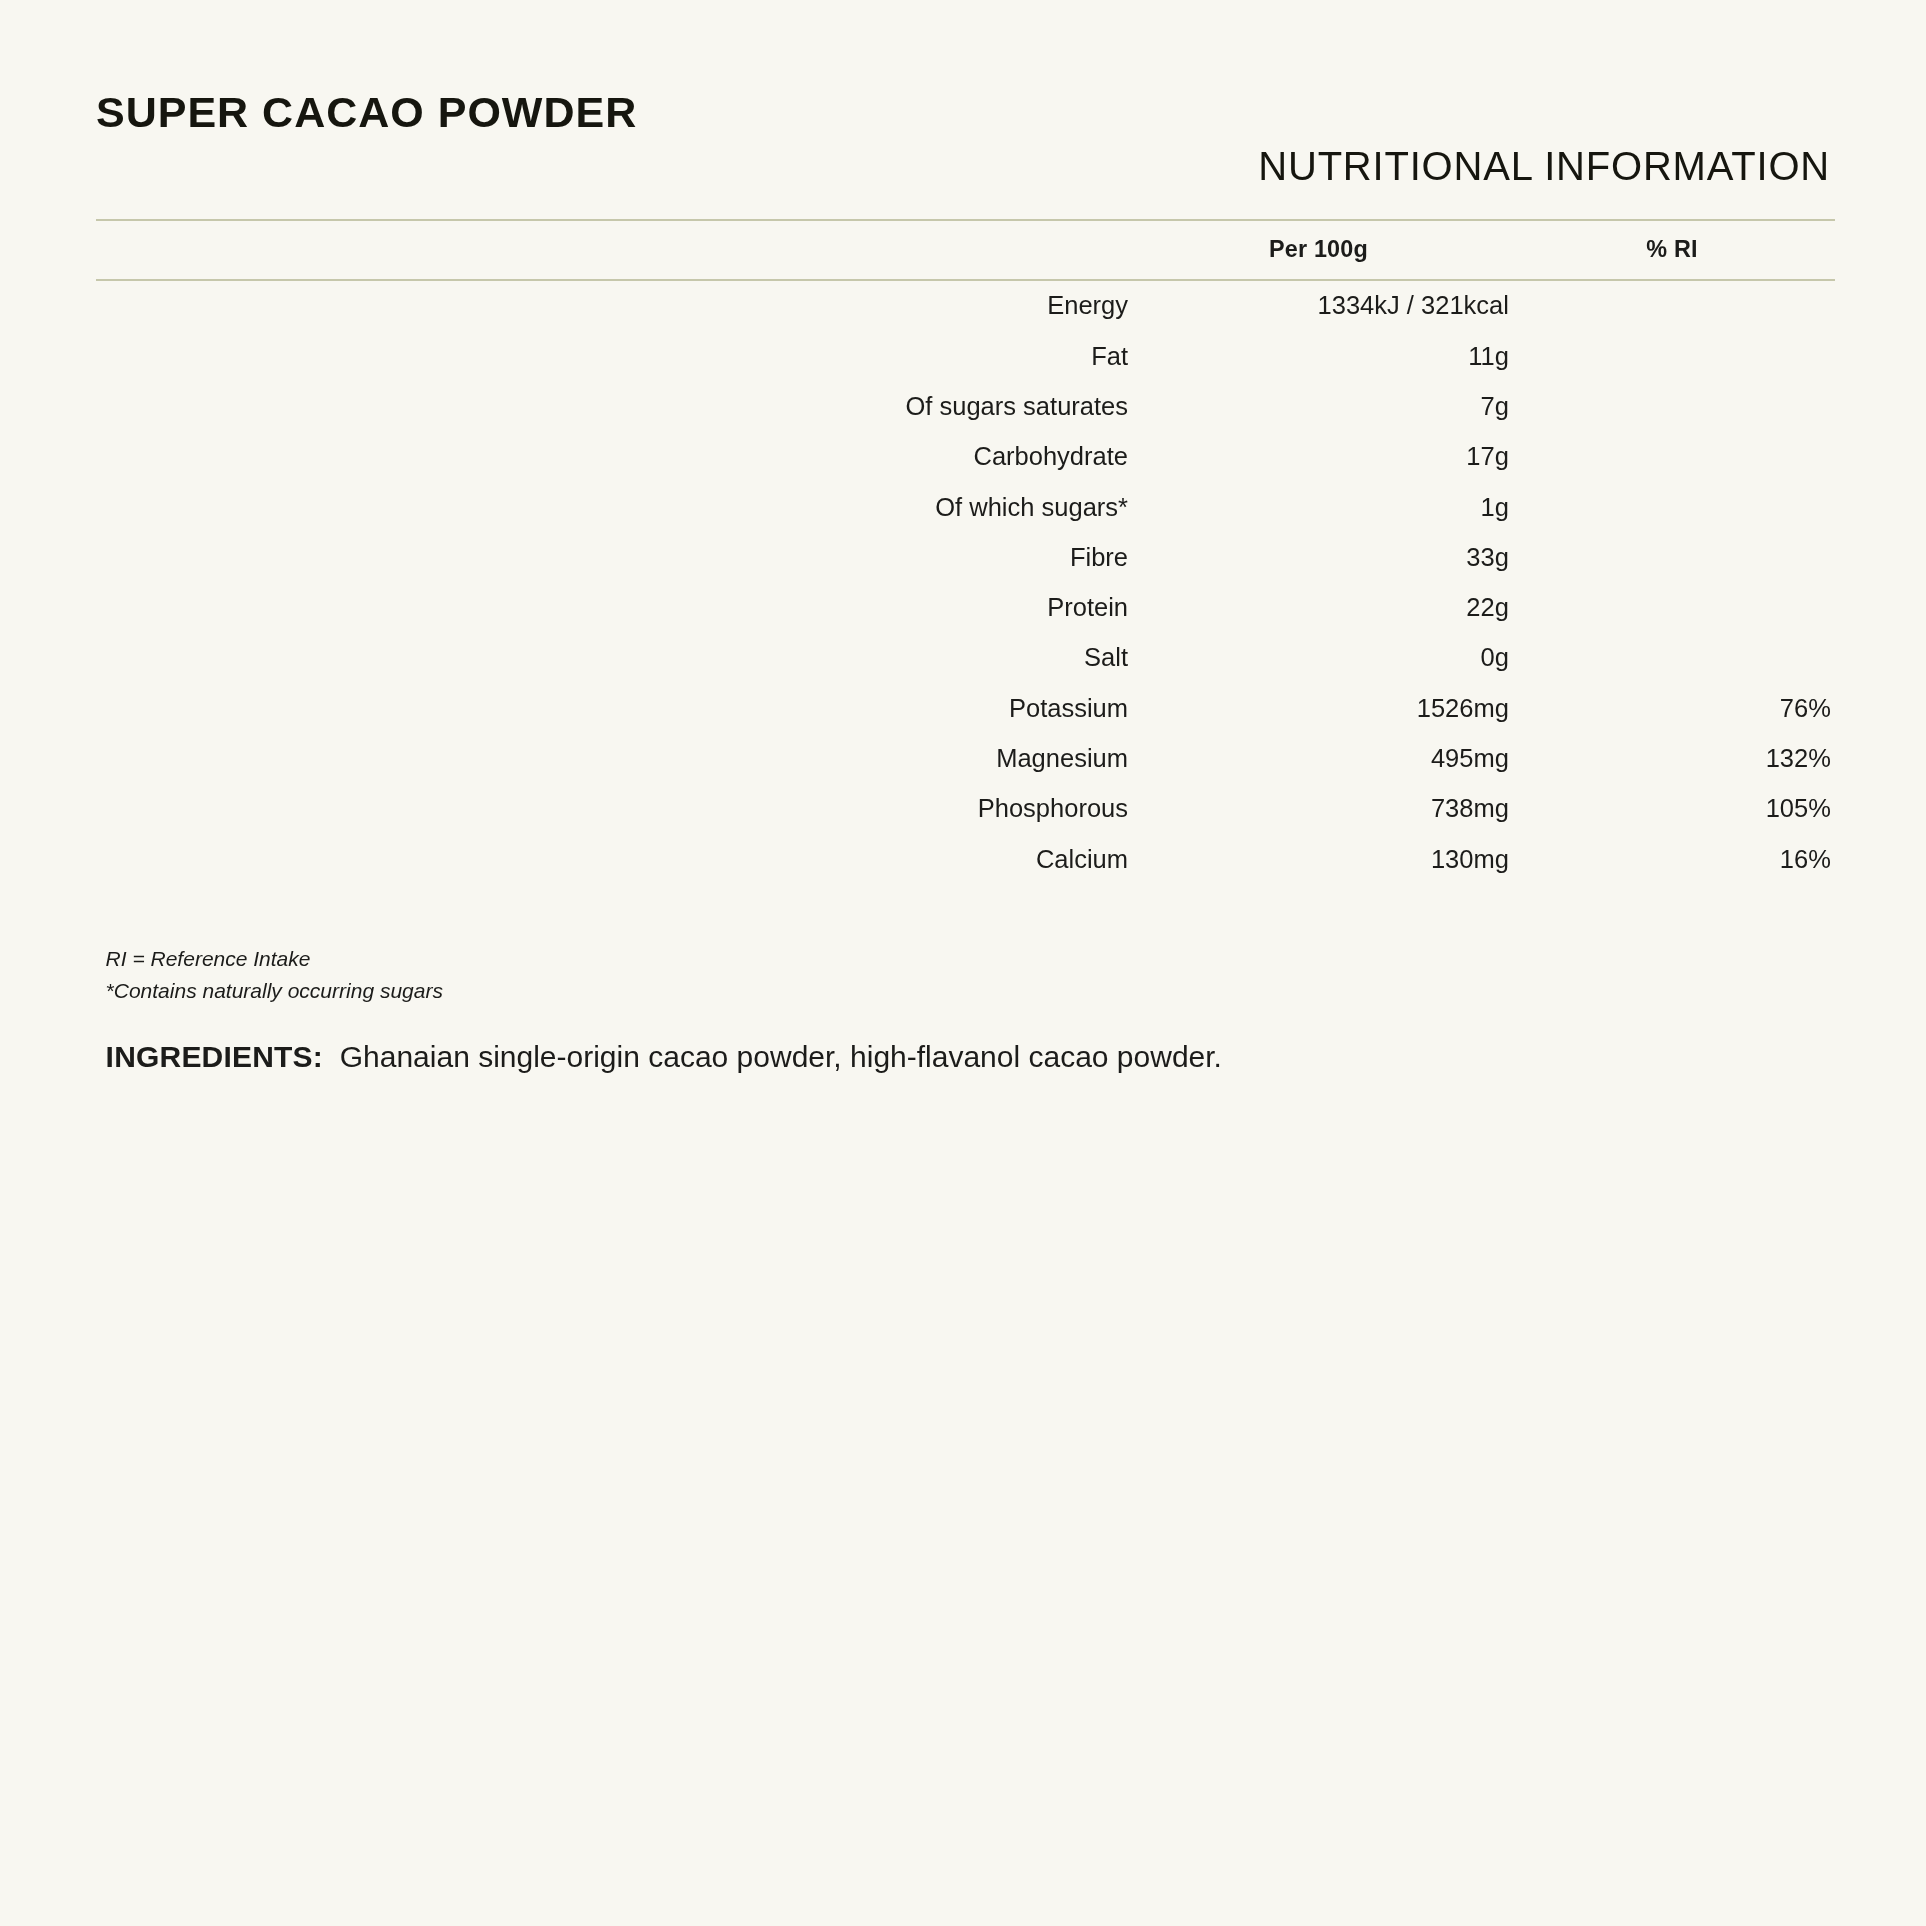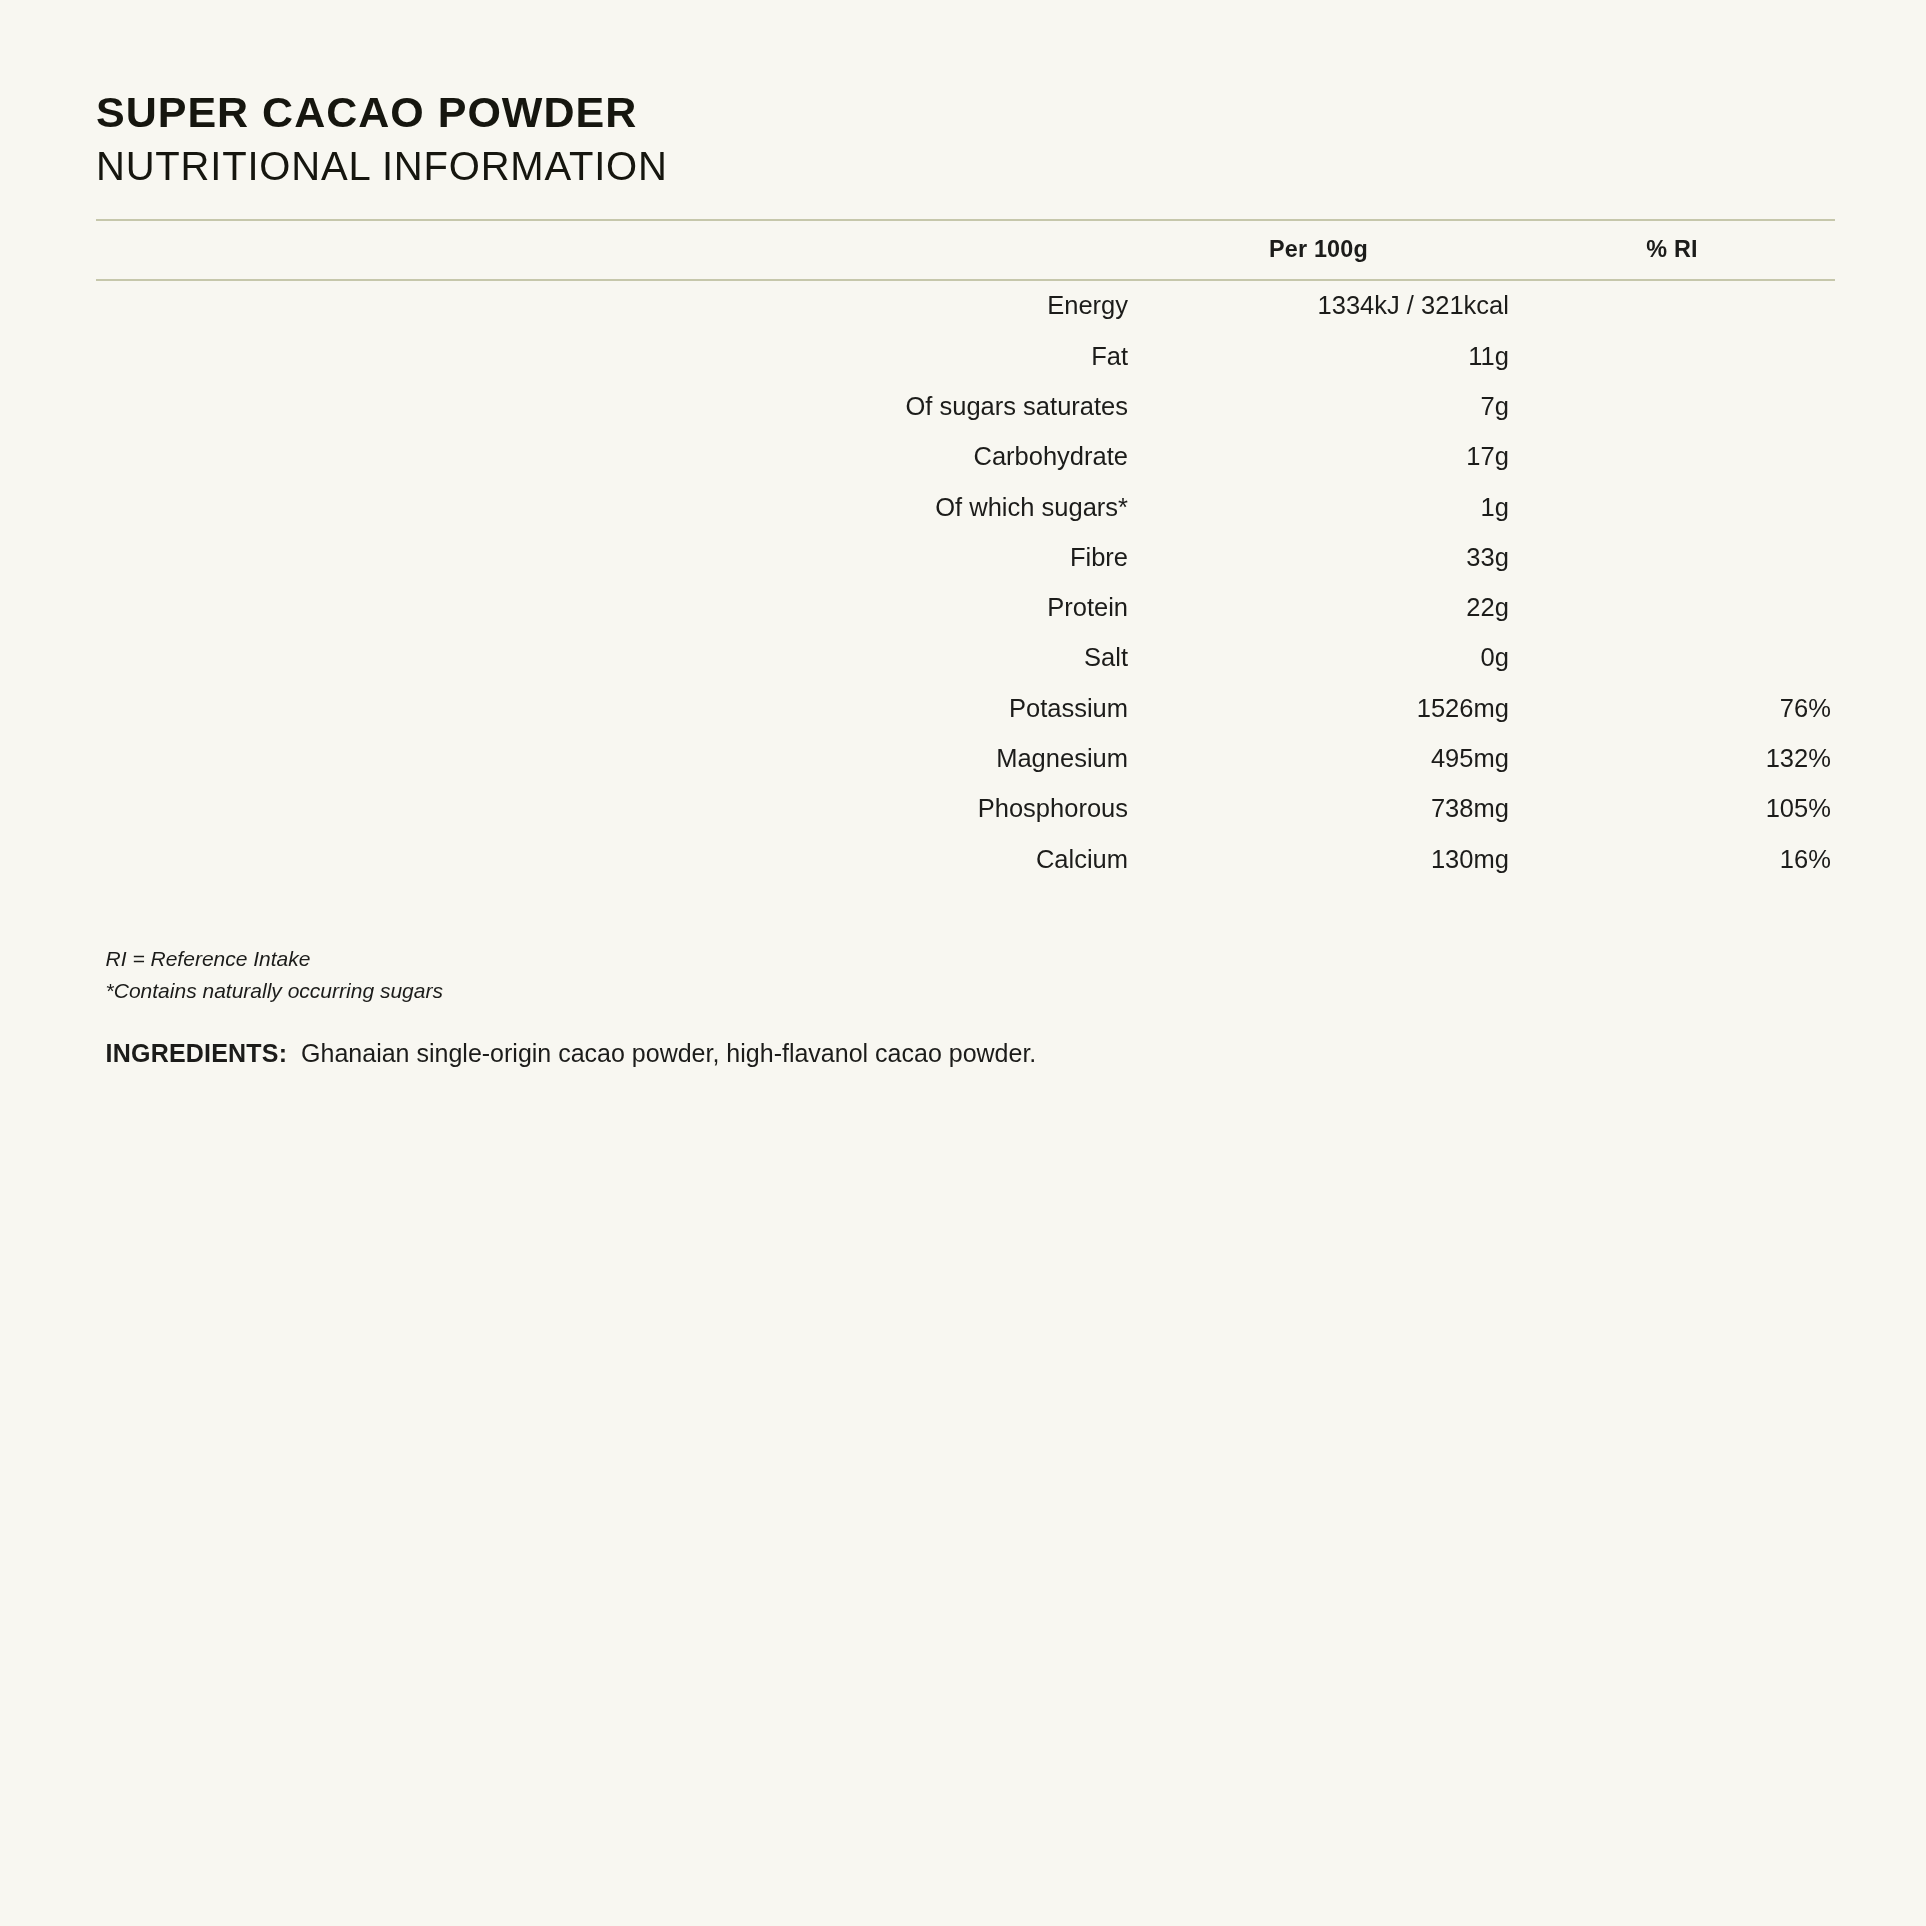--- a/index.html
+++ b/index.html
@@ -28,20 +28,21 @@
     margin: 0 0 4.1px 0;
     color: #16160f;
   }
   .subtitle {
     font-size: 40px;
     font-weight: 300;
     letter-spacing: 0.8px;
     line-height: 1.2;
     margin: 0 0 29px 0;
     color: #16160f;
+    text-align: right;
   }
   table.nutri {
     width: 1739px;
     border-collapse: collapse;
     table-layout: fixed;
   }
   table.nutri col.c-name { width: 1032px; }
   table.nutri col.c-per  { width: 385px; }
   table.nutri col.c-ri   { width: 322px; }
 
@@ -73,21 +74,21 @@
     margin-top: 59px;
     font-size: 21px;
     font-style: italic;
     font-weight: 300;
     line-height: 1.52;
     padding-left: 9.6px;
     color: #1c1c1a;
   }
   .ingredients {
     margin-top: 30px;
-    font-size: 25px;
+    font-size: 30px;
     font-weight: 300;
     padding-left: 9.6px;
     line-height: 1.3;
     color: #1c1c1a;
   }
   .ingredients .label {
     font-weight: bold;
     letter-spacing: 0.2px;
   }
 </style>

